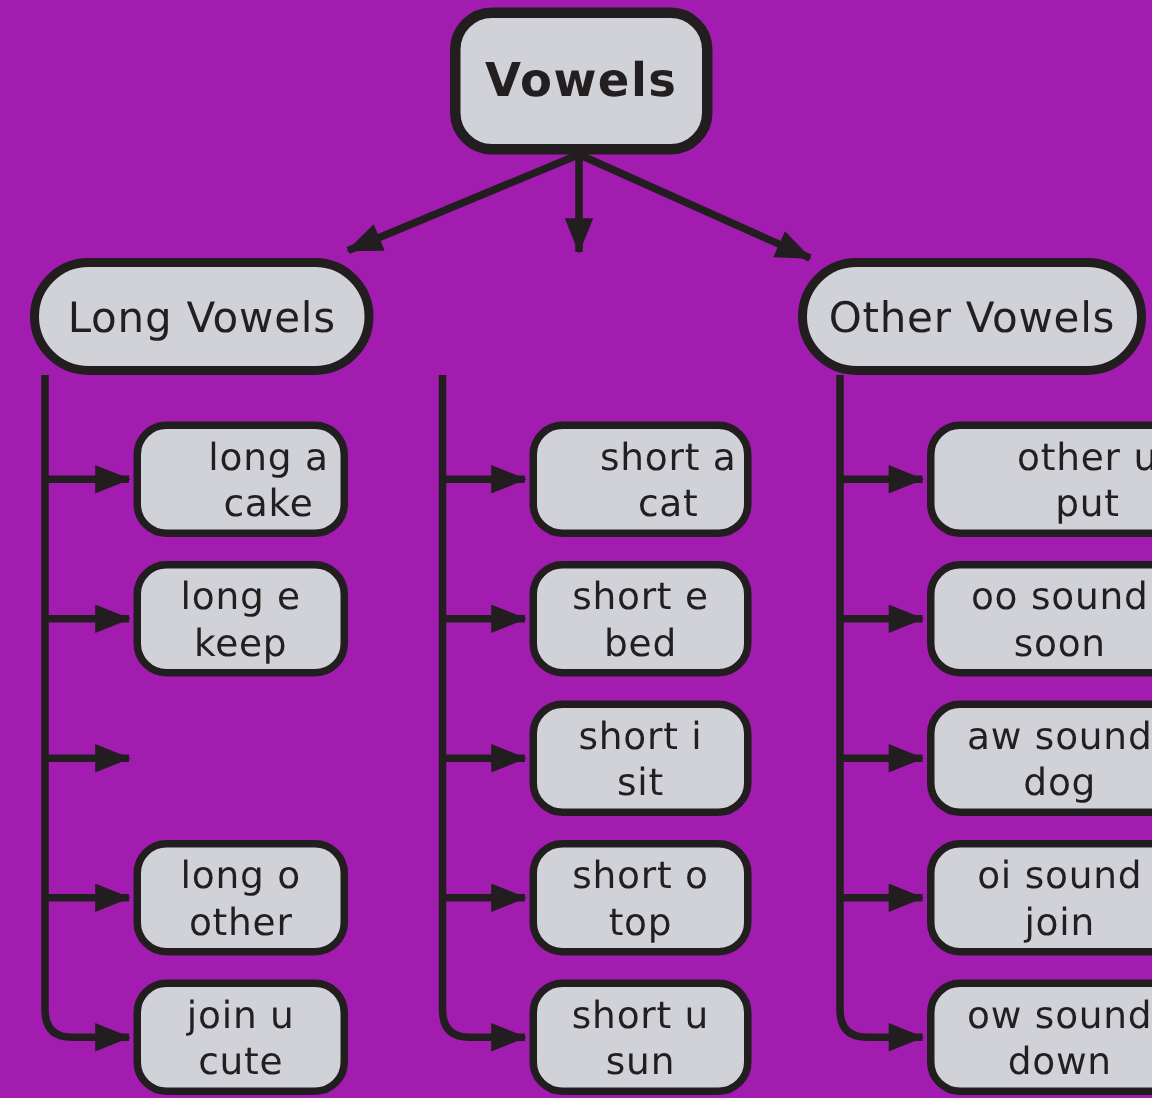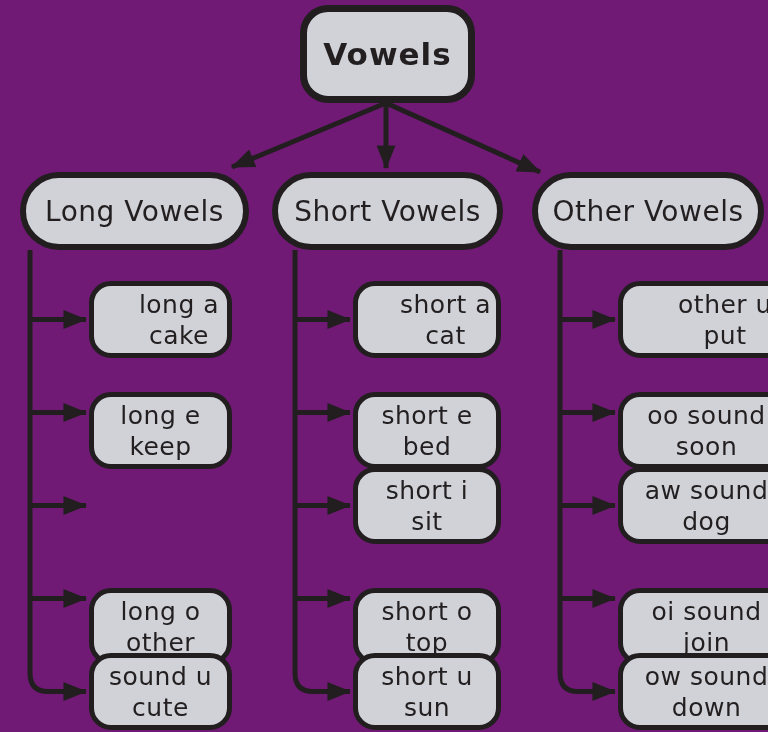--- a/index.html
+++ b/index.html
@@ -5,21 +5,21 @@
   html, body {
     margin: 0;
     padding: 0;
     background: #000;
     font-family: "DejaVu Sans", "Liberation Sans", sans-serif;
   }
   #canvas {
     position: relative;
     width: 768px;
     height: 732px;
-    background: #701a75;
+    background: #a21caf;
     overflow: hidden;
   }
   #connectors {
     position: absolute;
     left: 0; top: 0;
     width: 768px; height: 732px;
     pointer-events: none;
   }
   .node {
     position: absolute;
@@ -57,23 +57,23 @@
     border-width: 5px;
     border-radius: 22px;
     font-size: 25px;
     line-height: 31px;
     letter-spacing: 0.5px;
   }
   .col0 { left: 89px;  width: 143px; }
   .col1 { left: 353px; width: 148px; }
   .col2 { left: 618px; width: 177px; }
   .row0 { top: 281px; padding-left: 37px; }
-  .row1 { top: 392px; }
+  .row1 { top: 374px; }
   .row2 { top: 467px; }
-  .row3 { top: 588px; text-align: right; }
+  .row3 { top: 560px; text-align: right; }
   .row4 { top: 653px; }
   .connector-stroke {
     stroke: #221e1f;
     stroke-width: 5;
     fill: none;
   }
 </style>
 </head>
 <body>
 
@@ -109,41 +109,38 @@
     <line class="connector-stroke" x1="560" y1="598.5" x2="615" y2="598.5" marker-end="url(#arrow)"></line>
   </svg>
 
   <div class="node root-node">
     <span>Vowels</span>
   </div>
 
   <div id="cat-0" class="node category-node">
     <span>Long Vowels</span>
   </div>
-  <div id="cat-1" class="node category-node">
-    <span>Short Vowels</span>
-  </div>
   <div id="cat-2" class="node category-node">
     <span>Other Vowels</span>
   </div>
 
   <div class="node child-node col0 row0">
     <span>long a</span>
     <span>cake</span>
   </div>
   <div class="node child-node col0 row1">
     <span>long e</span>
     <span>keep</span>
   </div>
   <div class="node child-node col0 row3">
     <span>long o</span>
     <span>other</span>
   </div>
   <div class="node child-node col0 row4">
-    <span>sound u</span>
+    <span>join u</span>
     <span>cute</span>
   </div>
 
   <div class="node child-node col1 row0">
     <span>short a</span>
     <span>cat</span>
   </div>
   <div class="node child-node col1 row1">
     <span>short e</span>
     <span>bed</span>

